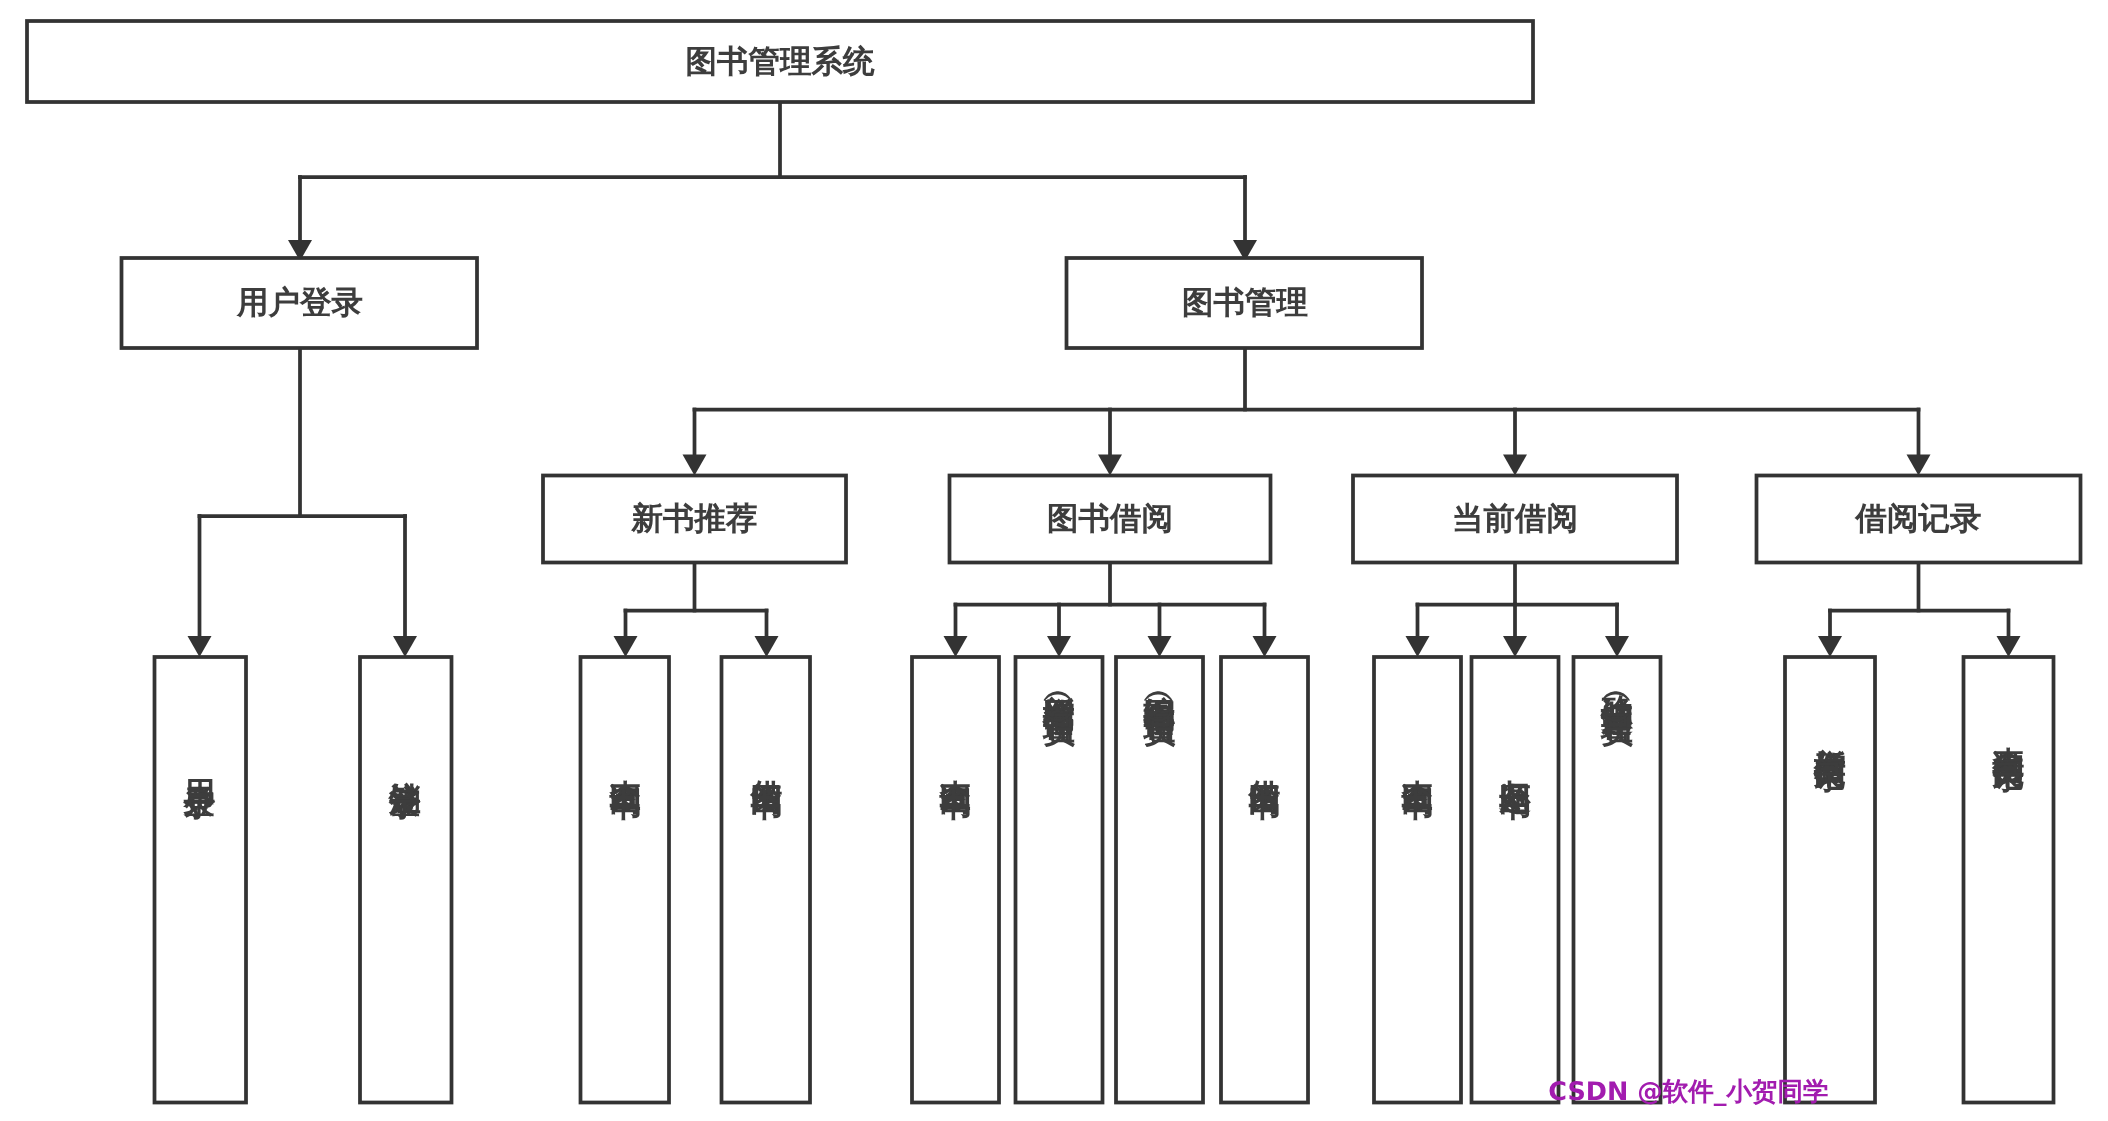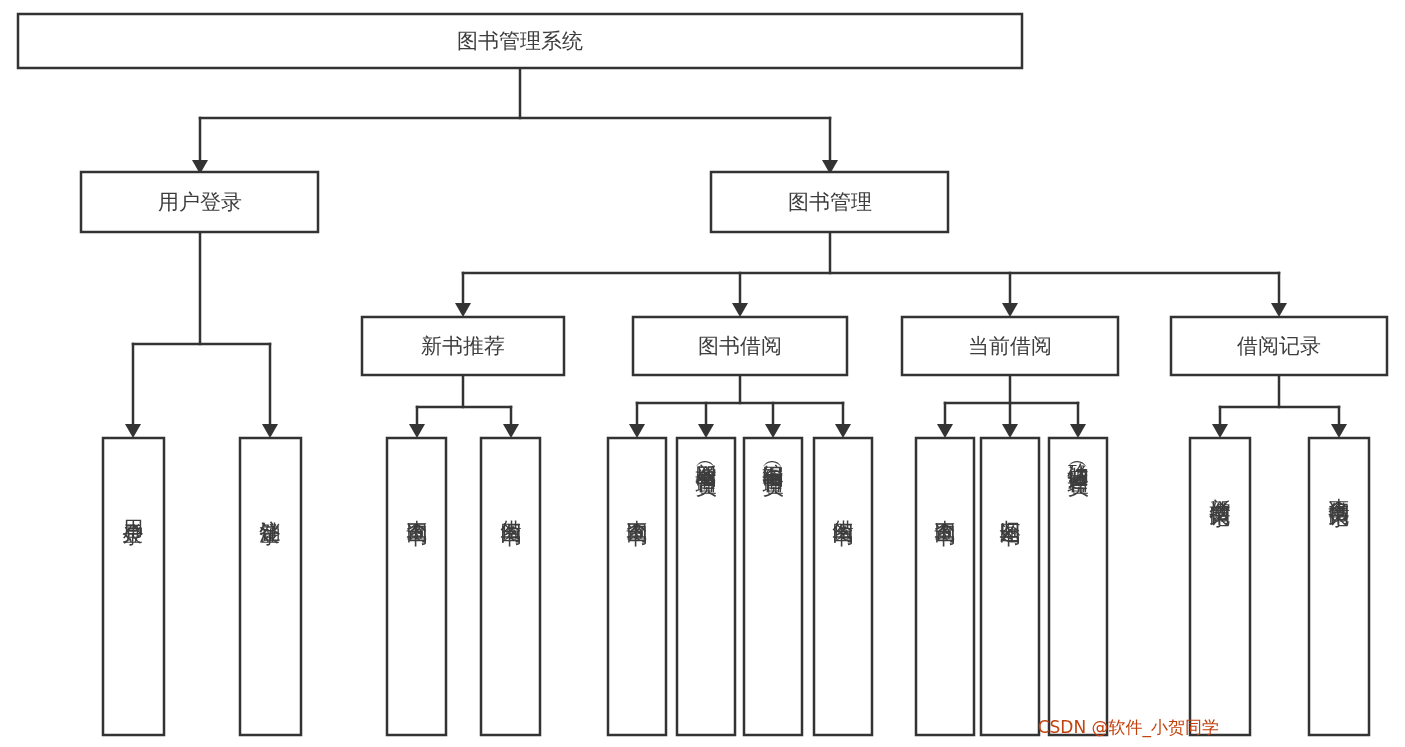--- a/index.html
+++ b/index.html
@@ -11,20 +11,21 @@
     width: 1405px;
     height: 747px;
     font-family: "DejaVu Sans", "Liberation Sans", sans-serif;
     overflow: hidden;
     position: relative;
   }
   #diagram-root {
     position: relative;
     width: 1229px;
     height: 747px;
+    font-weight: bold;
   }
   svg.canvas {
     position: absolute;
     top: 0;
     left: 0;
     width: 1405px;
     height: 747px;
   }
   .node-box {
     fill: #ffffff;
@@ -54,21 +55,21 @@
     writing-mode: vertical-rl;
     text-orientation: upright;
     letter-spacing: 2px;
   }
   .watermark {
     position: absolute;
     right: 10px;
     bottom: 8px;
     font-family: "DejaVu Sans", "Liberation Sans", sans-serif;
     font-size: 17px;
-    color: #c2410c;
+    color: #a21caf;
     white-space: nowrap;
     pointer-events: none;
   }
 </style>
 </head>
 <body>
 
 <div id="diagram-root">
   <svg class="canvas" viewBox="0 0 1405 747" xmlns="http://www.w3.org/2000/svg">
 

